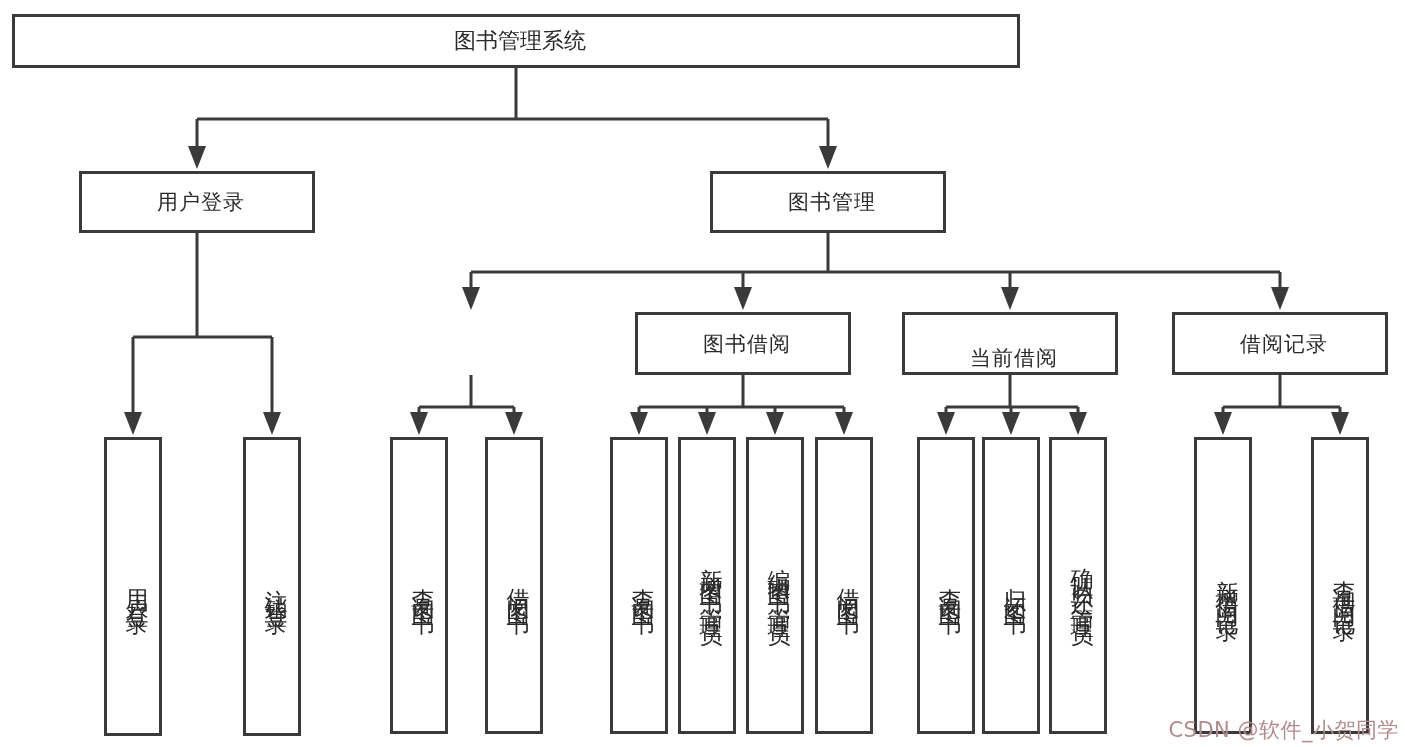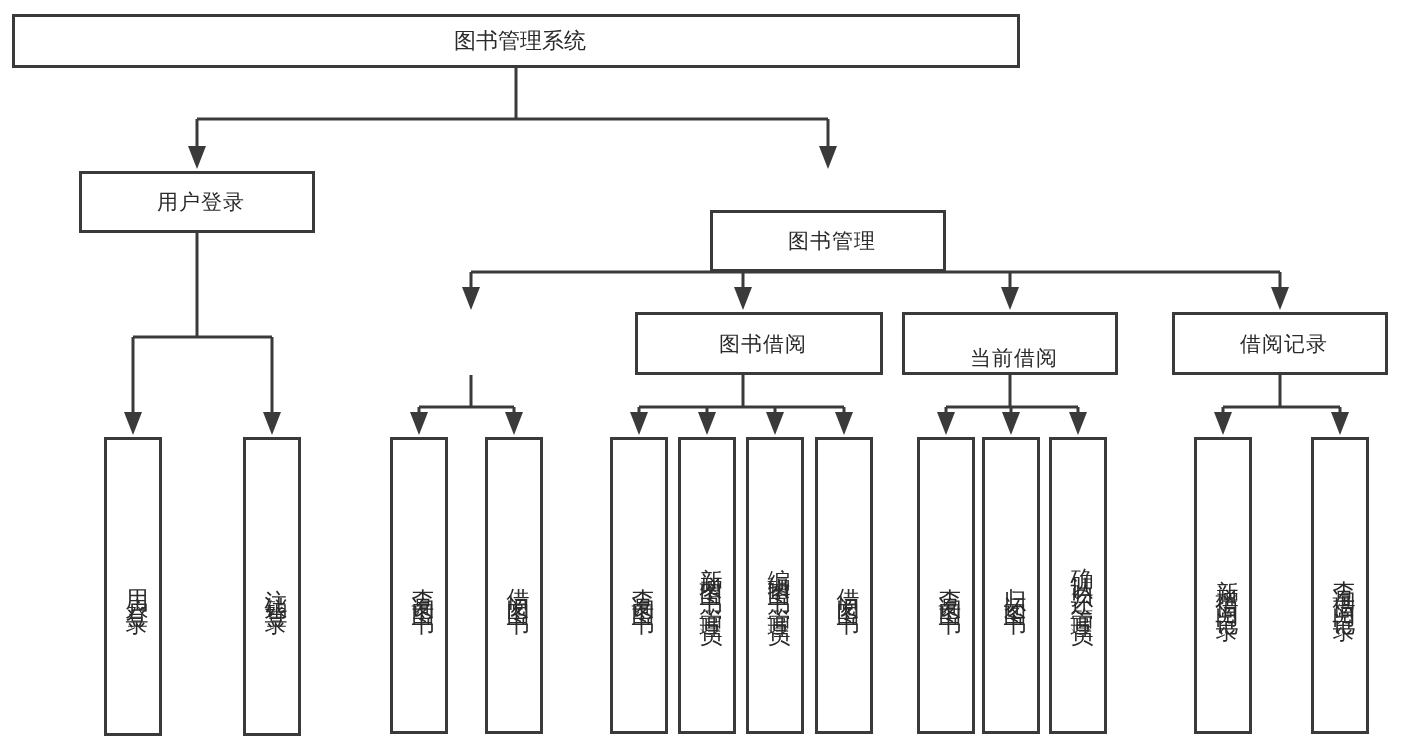--- a/index.html
+++ b/index.html
@@ -89,25 +89,25 @@
     <polygon points="1331,412 1349,412 1340,435"></polygon>
   </svg>
 
   <div class="node root-node" style="left:12px;top:14px;width:1008px;height:54px;">
     <span>图书管理系统</span>
   </div>
 
   <div class="node h-node" style="left:79px;top:171px;width:236px;height:62px;">
     <span>用户登录</span>
   </div>
-  <div class="node h-node" style="left:710px;top:171px;width:236px;height:62px;margin-top:39px;">
+  <div class="node h-node" style="left:710px;top:171px;width:236px;height:62px;">
     <span>图书管理</span>
   </div>
 
-  <div class="node h-node" style="left:635px;top:312px;width:248px;height:63px;">
+  <div class="node h-node" style="left:635px;top:312px;width:216px;height:63px;">
     <span>图书借阅</span>
   </div>
   <div class="node h-node" style="left:902px;top:312px;width:216px;height:63px;align-items:flex-end;">
     <span>当前借阅</span>
   </div>
   <div class="node h-node" style="left:1172px;top:312px;width:216px;height:63px;">
     <span>借阅记录</span>
   </div>
 
   <div class="node v-node" style="left:104px;top:437px;width:58px;height:299px;">
@@ -147,13 +147,14 @@
     <span>确认归还（管理员）</span>
   </div>
 
   <div class="node v-node" style="left:1194px;top:437px;width:58px;height:297px;">
     <span>新增借阅记录</span>
   </div>
   <div class="node v-node" style="left:1311px;top:437px;width:58px;height:297px;">
     <span>查询借阅记录</span>
   </div>
 
+  <div id="watermark">CSDN @软件_小贺同学</div>
 </div>
 
 </body></html>

